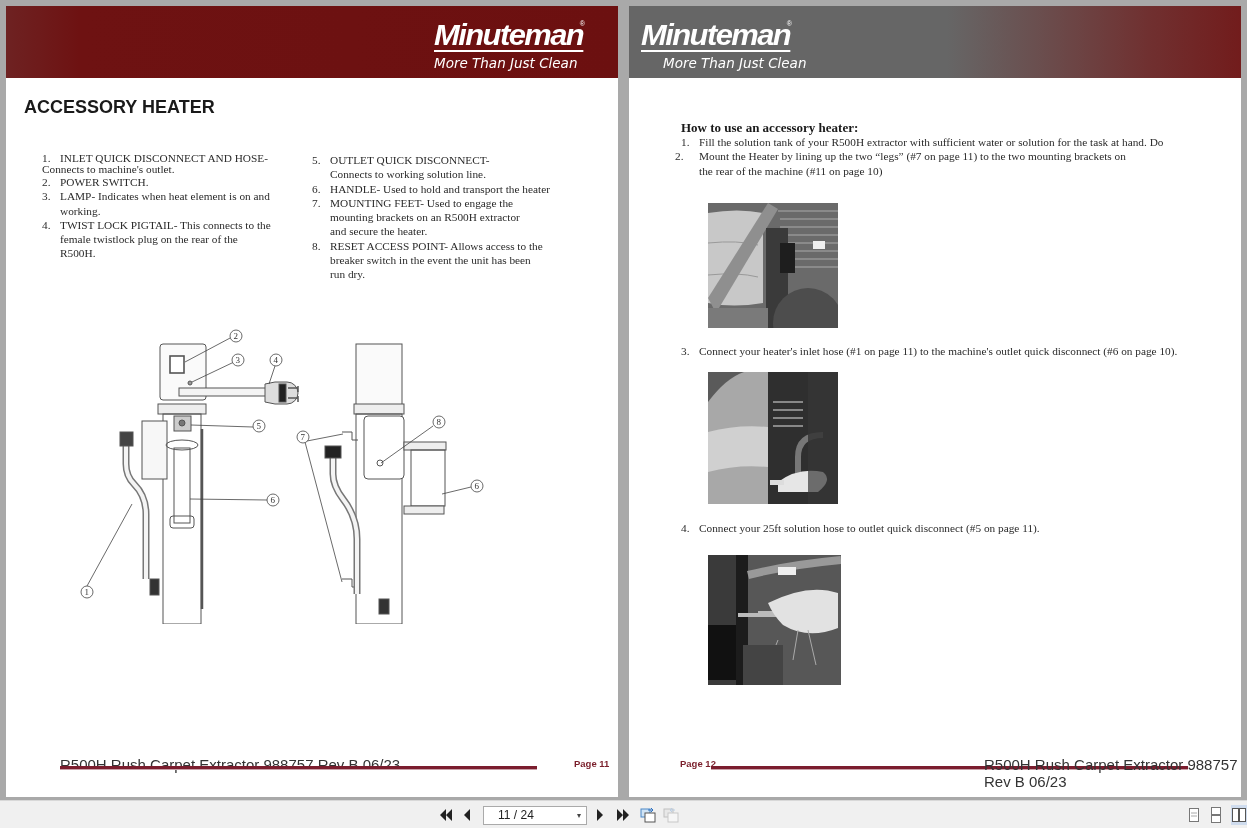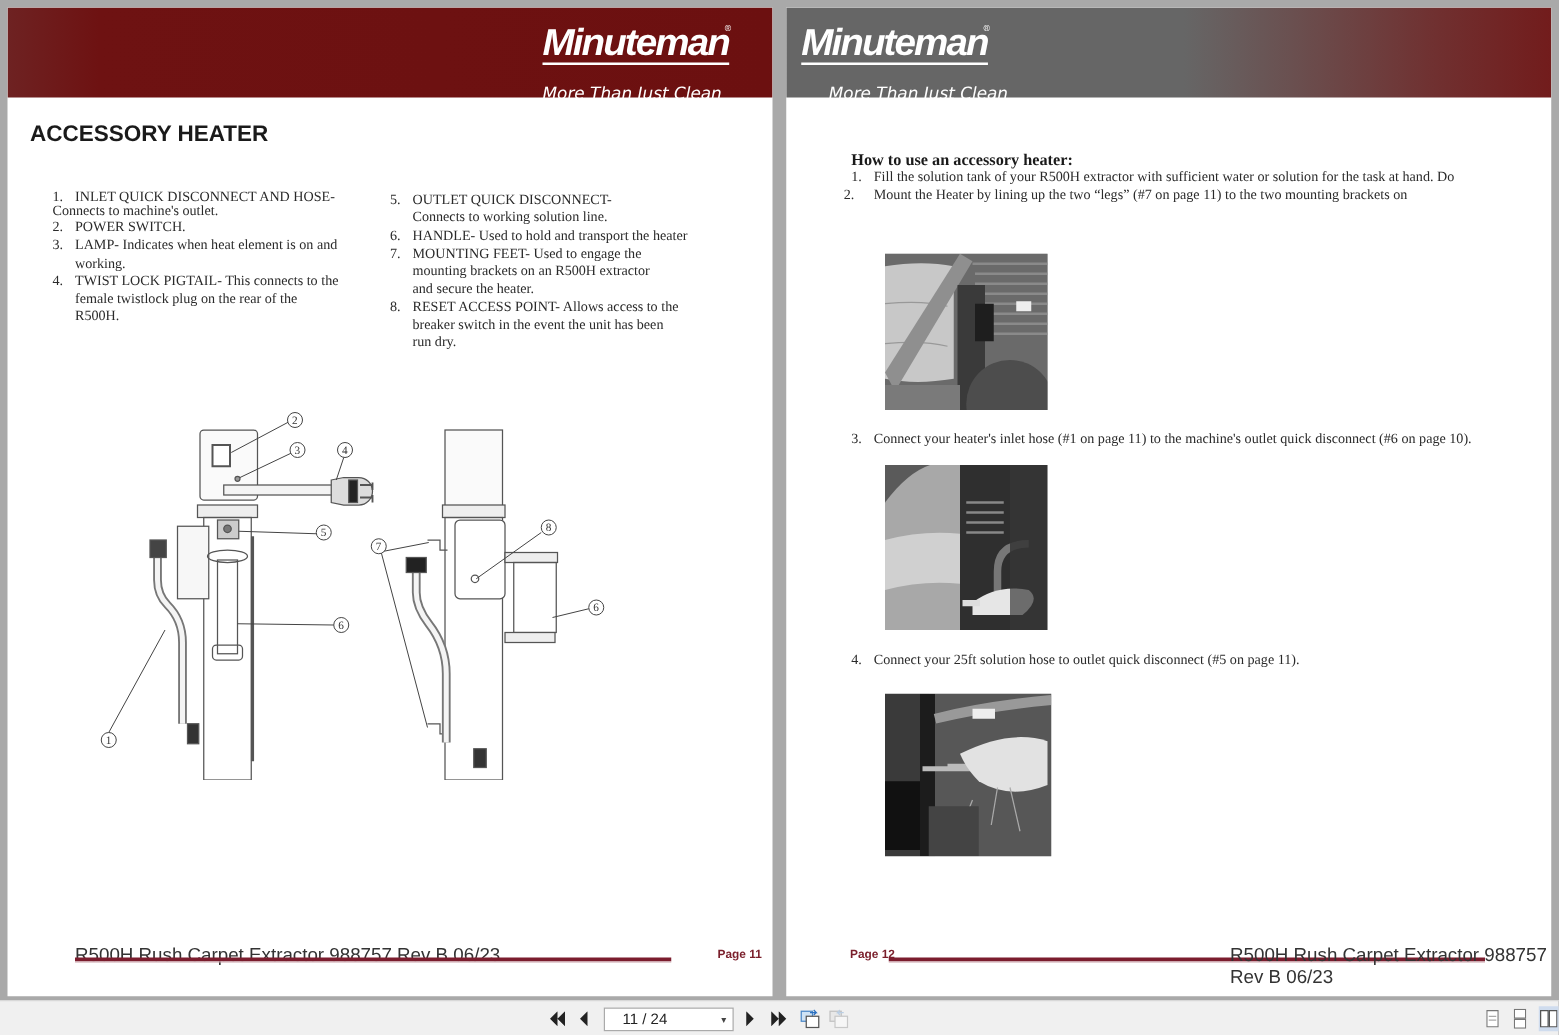--- a/index.html
+++ b/index.html
@@ -10,21 +10,21 @@
   #page-left { left: 6px; }
   #page-right { left: 629px; }
 
   .banner { position: absolute; left: 0; top: 0; width: 612px; height: 72px; }
   .banner-left { background: linear-gradient(to right, #6e2222 0%, #6e1212 12%, #6c1010 100%); }
   .banner-right { background: linear-gradient(to right, #666 0%, #666 52%, #6a5050 66%, #703030 85%, #721c1c 100%); }
 
   .logo { position: absolute; top: 14px; color: #fff; }
   .logo-word { font-family: "Liberation Sans", sans-serif; font-style: italic; font-weight: bold; font-size: 30px; letter-spacing: -1.5px; line-height: 30px; border-bottom: 2px solid #fff; padding-bottom: 0; display: inline-block; transform: scaleX(1.03); transform-origin: left; }
   .logo-reg { font-size: 7px; vertical-align: top; font-family: "Liberation Sans", sans-serif; margin-left: 1px; }
-  .logo-tag { font-family: "DejaVu Sans", sans-serif; font-style: italic; font-size: 13.5px; line-height: 16px; margin-top: 15px; }
+  .logo-tag { font-family: "DejaVu Sans", sans-serif; font-style: italic; font-size: 13.5px; line-height: 16px; margin-top: 3px; }
   #page-left .logo { left: 428px; }
   #page-left .logo-tag { text-align: right; padding-right: 20px; }
   #page-right .logo { left: 12px; }
   #page-right .logo-tag { padding-left: 22px; }
 
   .section-title { position: absolute; left: 18px; top: 91px; font-family: "Liberation Sans", sans-serif; font-weight: bold; font-size: 18px; color: #1a1a1a; }
 
   .parts-list { position: absolute; list-style: none; font-size: 11.3px; line-height: 14.3px; color: #2a2a2a; }
   .parts-list li { position: relative; padding-left: 18px; }
   .parts-list .num { position: absolute; left: 0; top: 0; }
@@ -208,20 +208,21 @@
   <div class="how-title">How to use an accessory heater:</div>
 
   <ol class="steps" id="steps-a">
     <li>
       <span class="num">1.</span>
       <span class="indent-line">Fill the solution tank of your R500H extractor with  sufficient water or solution for the task at hand. Do</span>
     </li>
     <li class="s2">
       <span class="num">2.</span>
       <span class="indent-line">Mount the Heater by lining up the two “legs”  (#7 on page 11) to the two mounting brackets on</span>
+      <span class="indent-line">the rear of the machine (#11 on page 10)</span>
     </li>
   </ol>
 
   <div class="photo" id="photo-1">
     <svg width="130" height="125" viewBox="0 0 130 125">
       <rect width="130" height="125" fill="#6a6a6a"></rect>
       <g stroke="#8a8a8a" stroke-width="2">
         <line x1="70" y1="8" x2="130" y2="8"></line>
           <line x1="72" y1="16" x2="130" y2="16"></line>
           <line x1="72" y1="24" x2="130" y2="24"></line>

